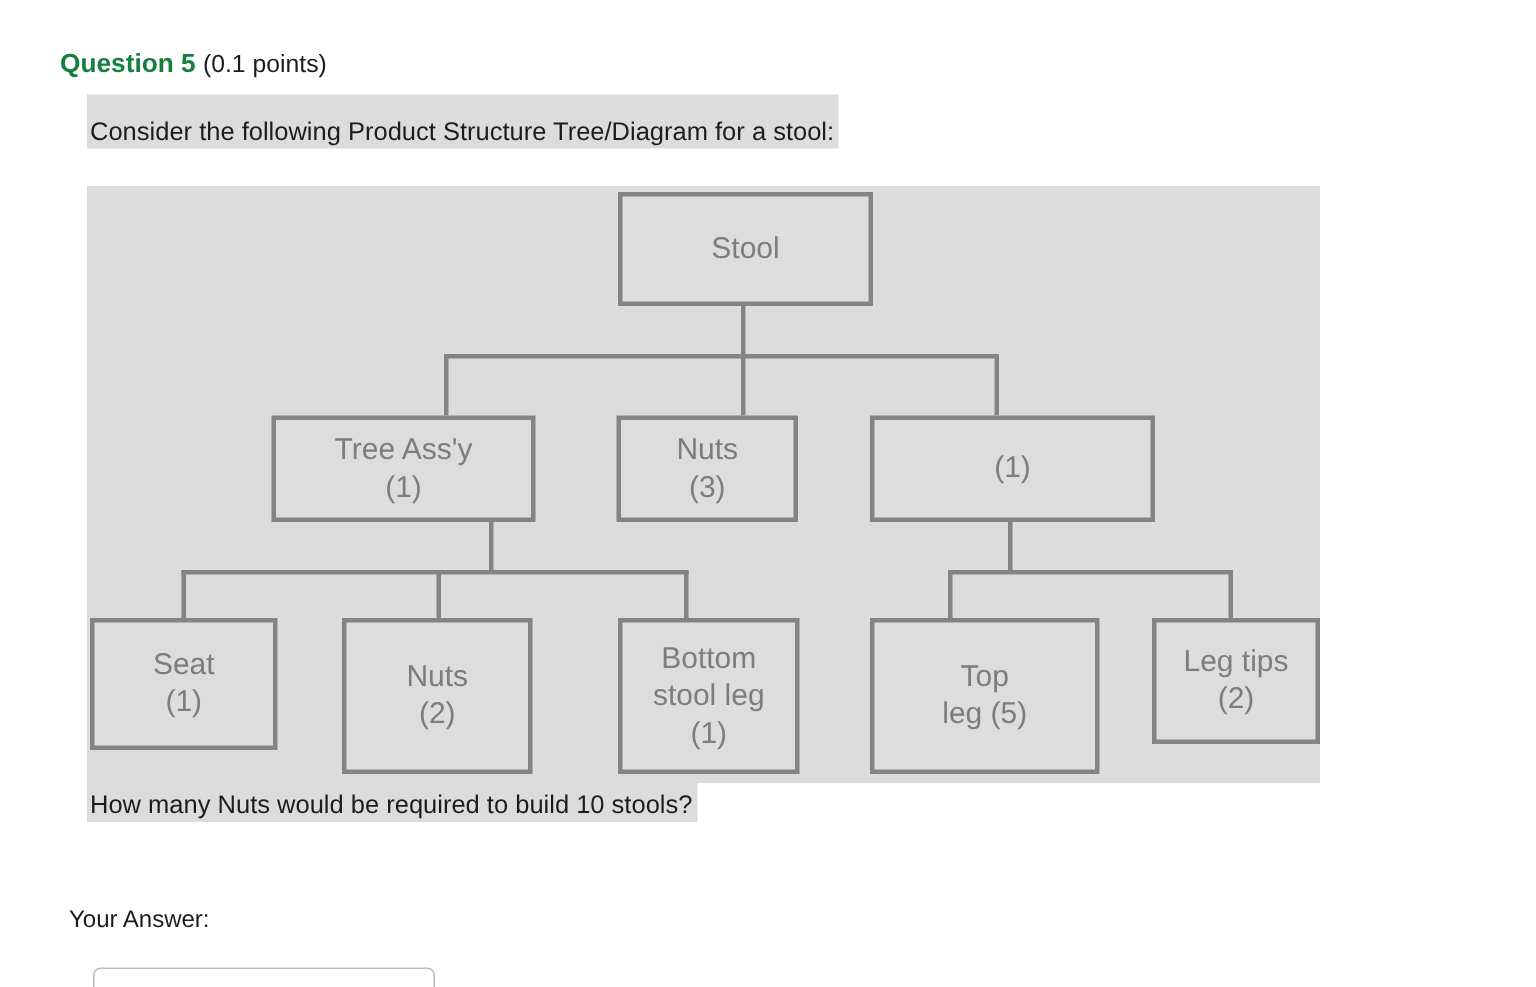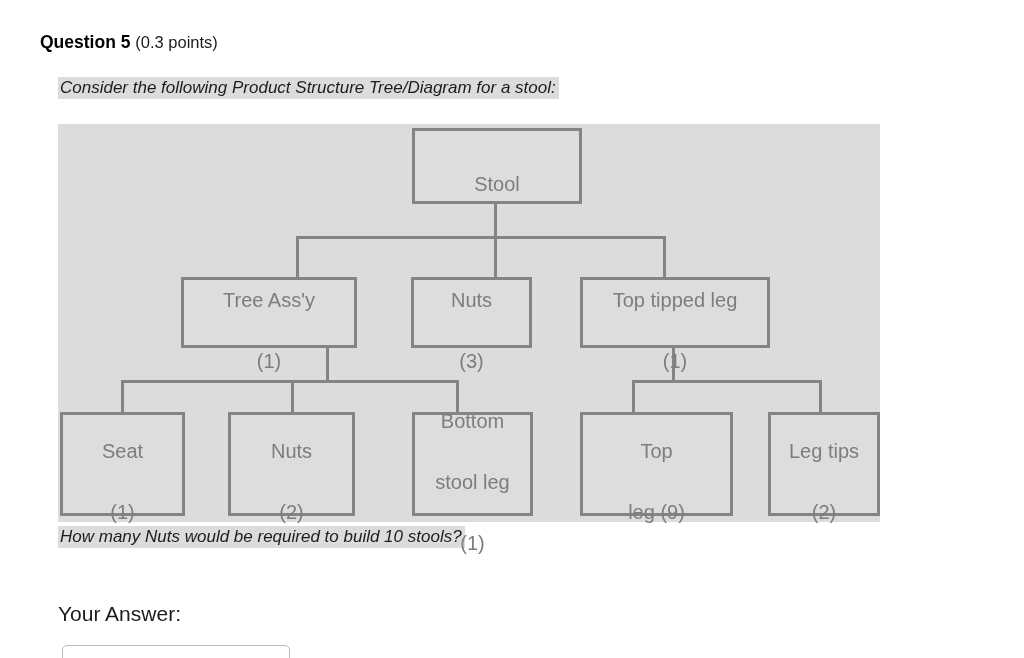--- a/index.html
+++ b/index.html
@@ -22,49 +22,48 @@
     position: absolute;
     left: 40px;
     top: 31px;
     font-size: 17.5px;
     line-height: 22px;
     white-space: nowrap;
   }
   #question-header .q-label {
     font-weight: bold;
     font-size: 17.5px;
-    color: #000000;
+    color: #15803d;
   }
   #question-header .q-points {
     font-weight: normal;
     font-size: 16.5px;
     color: #1c1c1c;
   }
 
   
   .hl-line {
     position: absolute;
     font-size: 17px;
     line-height: 24px;
     color: #1c1c1c;
     white-space: nowrap;
   }
   .hl-line > span {
     background: #dcdcdc;
-    padding: 1px 3px 2px 2px;
-    font-style: italic;
+    padding: 15px 3px 2px 2px;
   }
   #prompt-intro { left: 58px; top: 76px; }
   #prompt-question { left: 58px; top: 525px; }
 
   #your-answer-label {
     position: absolute;
-    left: 58px;
+    left: 46px;
     top: 602px;
-    font-size: 21px;
+    font-size: 16px;
     line-height: 24px;
     color: #1c1c1c;
     white-space: nowrap;
   }
 
   #answer-input {
     position: absolute;
     left: 62px;
     top: 645px;
     width: 228px;
@@ -101,37 +100,37 @@
     font-size: 20px;
     line-height: 25px;
     text-align: center;
     display: flex;
     flex-direction: column;
     align-items: center;
     justify-content: center;
     white-space: nowrap;
     z-index: 2;
   }
-  .node .nline { display: block; margin-top: 36px; }
+  .node .nline { display: block; }
 
   
   .conn {
     position: absolute;
     background: #848484;
     z-index: 1;
   }
   .conn.v { width: 3px; }
   .conn.h { height: 3px; }
 </style>
 </head>
 <body>
 
 <div id="question-header">
   <span class="q-label">Question 5</span>
-  <span class="q-points">(0.3 points)</span>
+  <span class="q-points">(0.1 points)</span>
 </div>
 
 <div class="hl-line" id="prompt-intro">
   <span>Consider the following Product Structure Tree/Diagram for a stool:</span>
 </div>
 
 <div id="diagram-panel">
 
   <div class="conn v" style="left:436px; top:79px;  height:35px;"></div>
   <div class="conn h" style="left:238px; top:112px; width:370px;"></div>
@@ -158,46 +157,45 @@
     <span class="nline">Tree Ass'y</span>
     <span class="nline">(1)</span>
   </div>
 
   <div class="node" style="left:353px; top:153px; width:121px; height:71px;">
     <span class="nline">Nuts</span>
     <span class="nline">(3)</span>
   </div>
 
   <div class="node" style="left:522px; top:153px; width:190px; height:71px;">
-    <span class="nline">Top tipped leg</span>
-    <span class="nline">(1)</span>
-  </div>
-
-  <div class="node" style="left:2px; top:288px; width:125px; height:104px;">
+    <span class="nline">(1)</span>
+  </div>
+
+  <div class="node" style="left:2px; top:288px; width:125px; height:88px;">
     <span class="nline">Seat</span>
     <span class="nline">(1)</span>
   </div>
 
   <div class="node" style="left:170px; top:288px; width:127px; height:104px;">
     <span class="nline">Nuts</span>
     <span class="nline">(2)</span>
   </div>
 
   <div class="node" style="left:354px; top:288px; width:121px; height:104px;">
     <span class="nline">Bottom</span>
     <span class="nline">stool leg</span>
     <span class="nline">(1)</span>
   </div>
 
   <div class="node" style="left:522px; top:288px; width:153px; height:104px;">
     <span class="nline">Top</span>
-    <span class="nline">leg (9)</span>
-  </div>
-
-  <div class="node" style="left:710px; top:288px; width:112px; height:104px;">
+    <span class="nline">leg (5)</span>
+  </div>
+
+  <div class="node" style="left:710px; top:288px; width:112px; height:84px;">
     <span class="nline">Leg tips</span>
     <span class="nline">(2)</span>
   </div>
 
 </div>
 
 <div class="hl-line" id="prompt-question">
   <span>How many Nuts would be required to build 10 stools?</span>
 </div>
 

